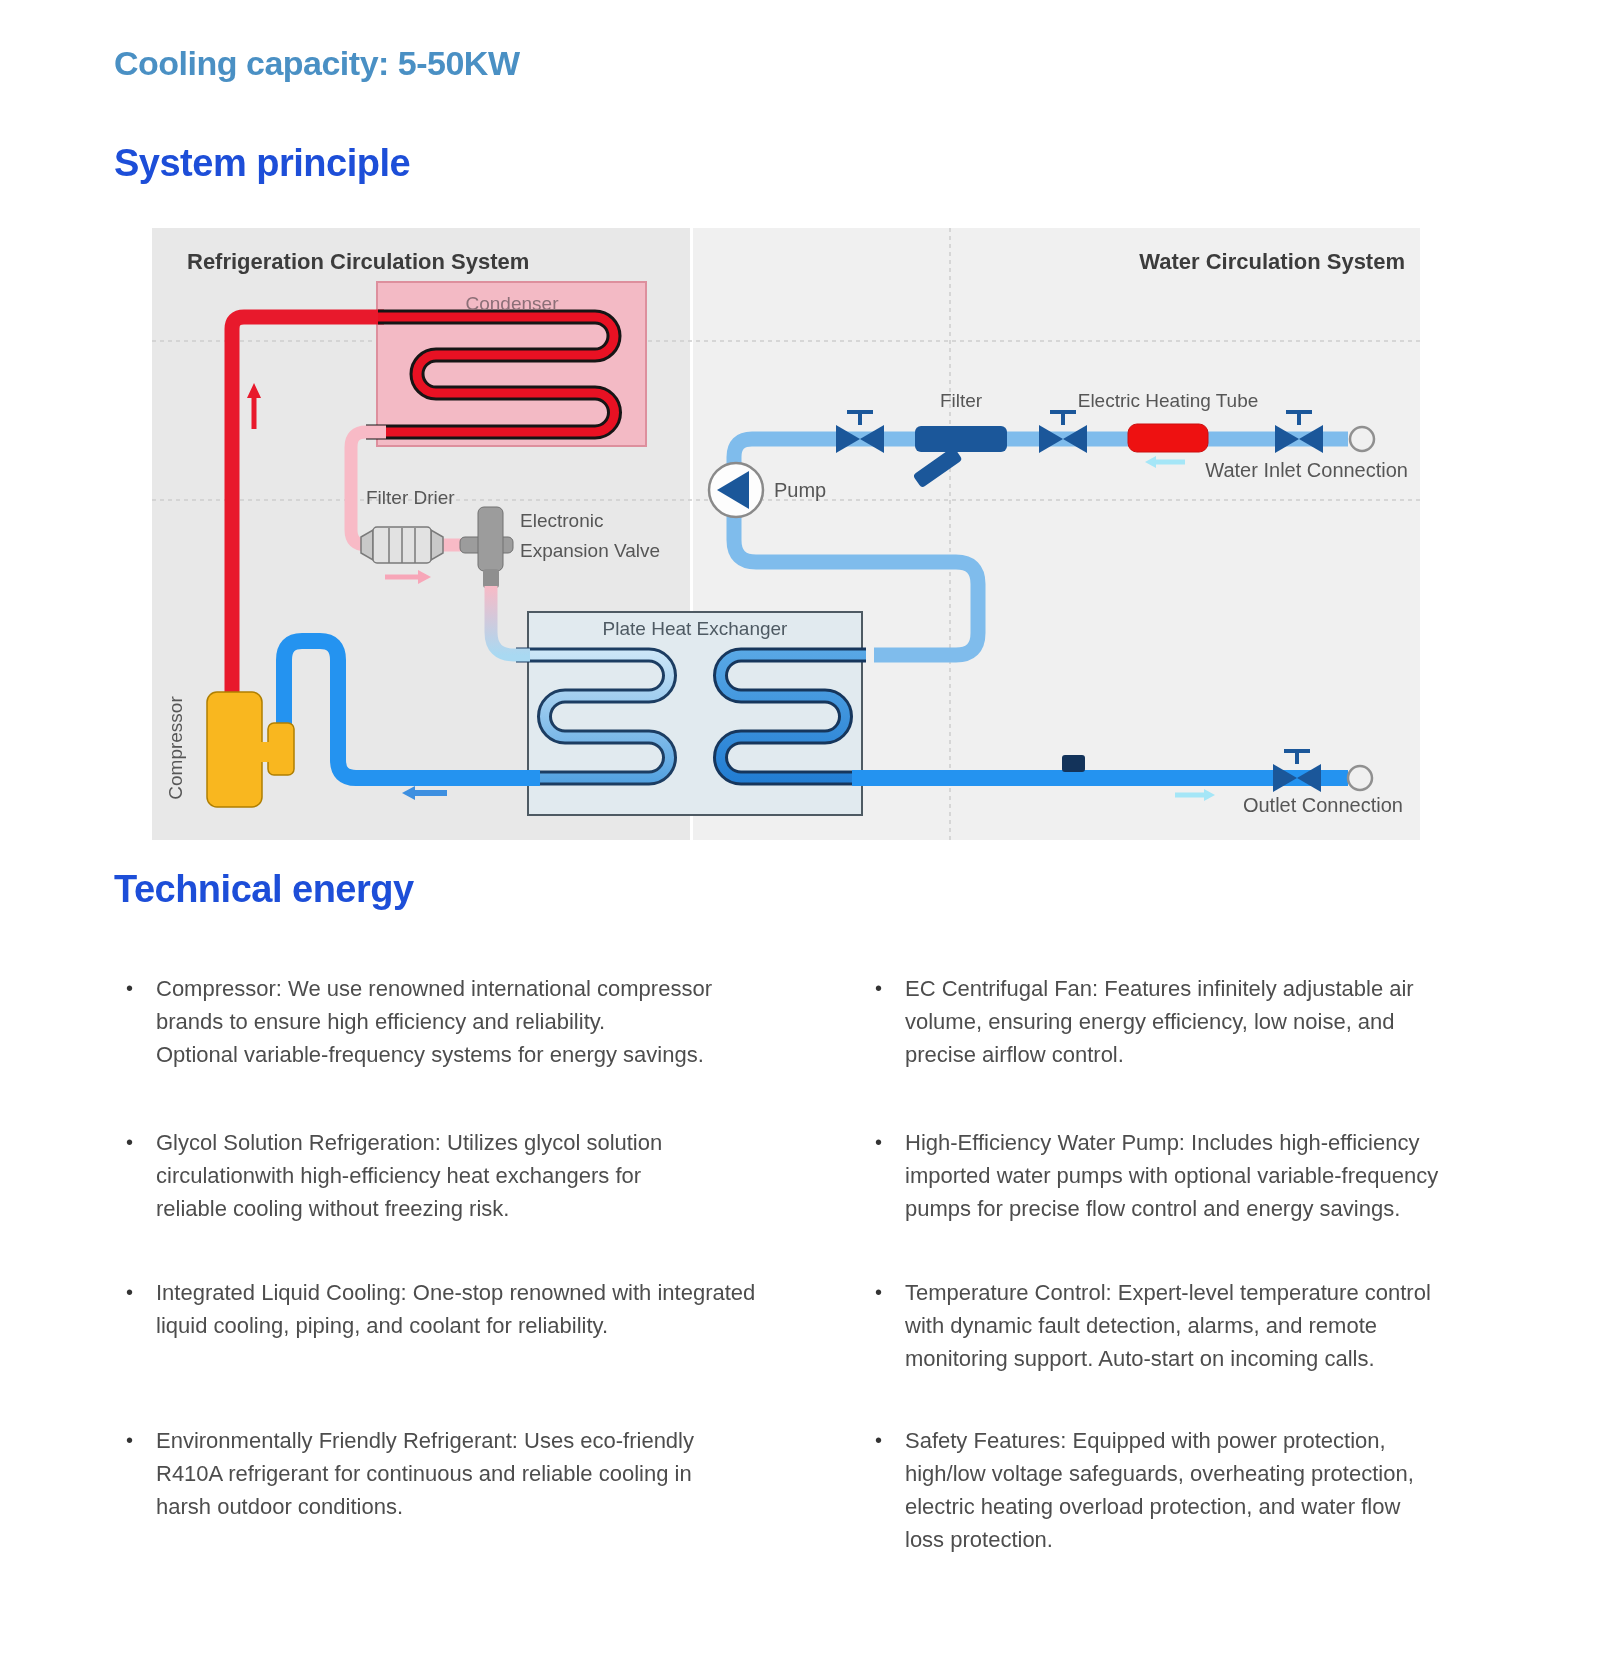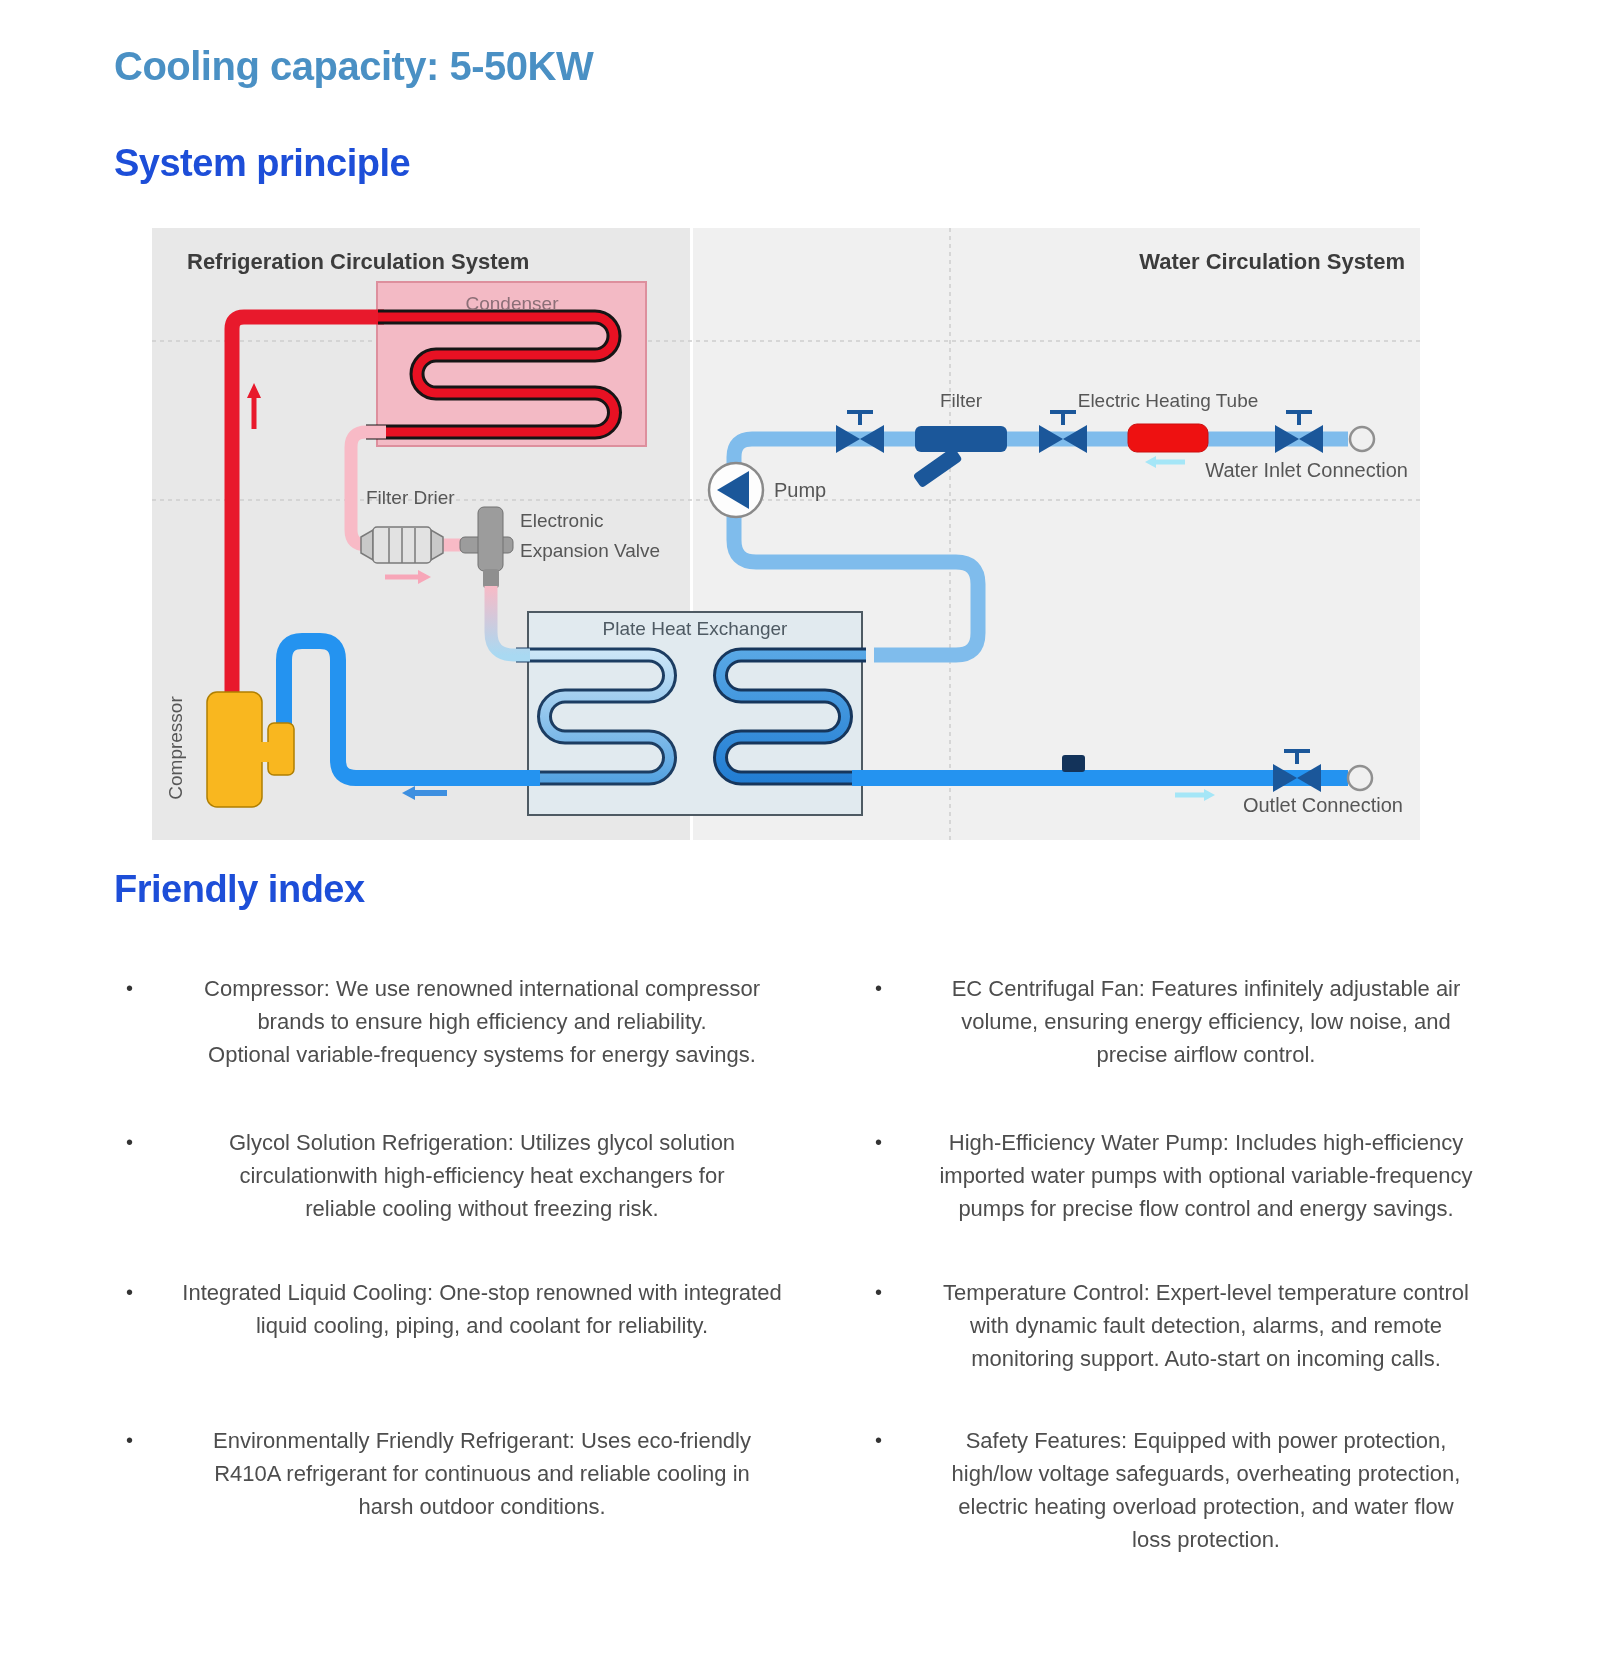--- a/index.html
+++ b/index.html
@@ -1,28 +1,28 @@
 <!DOCTYPE html>
 <html><head>
 <meta charset="utf-8">
 <title>Cooling System</title>
 <style>
   html,body{margin:0;padding:0;background:#ffffff;}
   .page{position:relative;width:1599px;height:1674px;background:#fff;
         font-family:"Liberation Sans",sans-serif;overflow:hidden;}
-  .h-main{position:absolute;left:114px;top:44px;font-size:40px;font-weight:bold;
+  .h-main{position:absolute;left:114px;top:44px;font-size:34px;font-weight:bold;
           color:#4A90C4;letter-spacing:-0.5px;}
   .h-accent{position:absolute;left:114px;font-size:38px;font-weight:bold;
           color:#1d4ed8;letter-spacing:-0.5px;}
   .h-sys{top:142px;}
   .h-tech{top:868px;}
   .diagram{position:absolute;left:152px;top:228px;width:1268px;height:612px;}
   .bullet{position:absolute;font-size:22px;line-height:33px;color:#4d4d4d;}
   .bullet .dot{position:absolute;left:8px;top:0;font-size:20px;color:#333;}
-  .bullet .txt{display:block;padding-left:38px;white-space:pre-line;text-align:center;}
+  .bullet .txt{display:block;padding-left:38px;white-space:pre-line;}
   svg text{font-family:"Liberation Sans",sans-serif;}
 </style>
 </head>
 <body>
 
 <div class="page">
 
   <div class="h-main">Cooling capacity: 5-50KW</div>
   <div class="h-accent h-sys">System principle</div>
 
@@ -164,21 +164,21 @@
     <text x="30" y="520" font-size="19" fill="#565656" text-anchor="middle" transform="rotate(-90 30 520)">Compressor</text>
     <text x="543" y="407" font-size="19" fill="#4e5a63" text-anchor="middle">Plate Heat Exchanger</text>
     <text x="622" y="269" font-size="20" fill="#565656">Pump</text>
     <text x="809" y="179" font-size="19" fill="#565656" text-anchor="middle">Filter</text>
     <text x="1016" y="179" font-size="19" fill="#565656" text-anchor="middle">Electric Heating Tube</text>
     <text x="1256" y="249" font-size="20" fill="#565656" text-anchor="end">Water Inlet Connection</text>
     <text x="1251" y="584" font-size="20" fill="#565656" text-anchor="end">Outlet Connection</text>
   </svg>
   </div>
 
-  <div class="h-accent h-tech">Friendly index</div>
+  <div class="h-accent h-tech">Technical energy</div>
 
   <div class="bullet" style="left:118px;top:972px;width:690px">
     <span class="dot">•</span>
     <span class="txt">Compressor: We use renowned international compressor
 brands to ensure high efficiency and reliability.
 Optional variable-frequency systems for energy savings.</span>
   </div>
   <div class="bullet" style="left:118px;top:1126px;width:690px">
     <span class="dot">•</span>
     <span class="txt">Glycol Solution Refrigeration: Utilizes glycol solution

